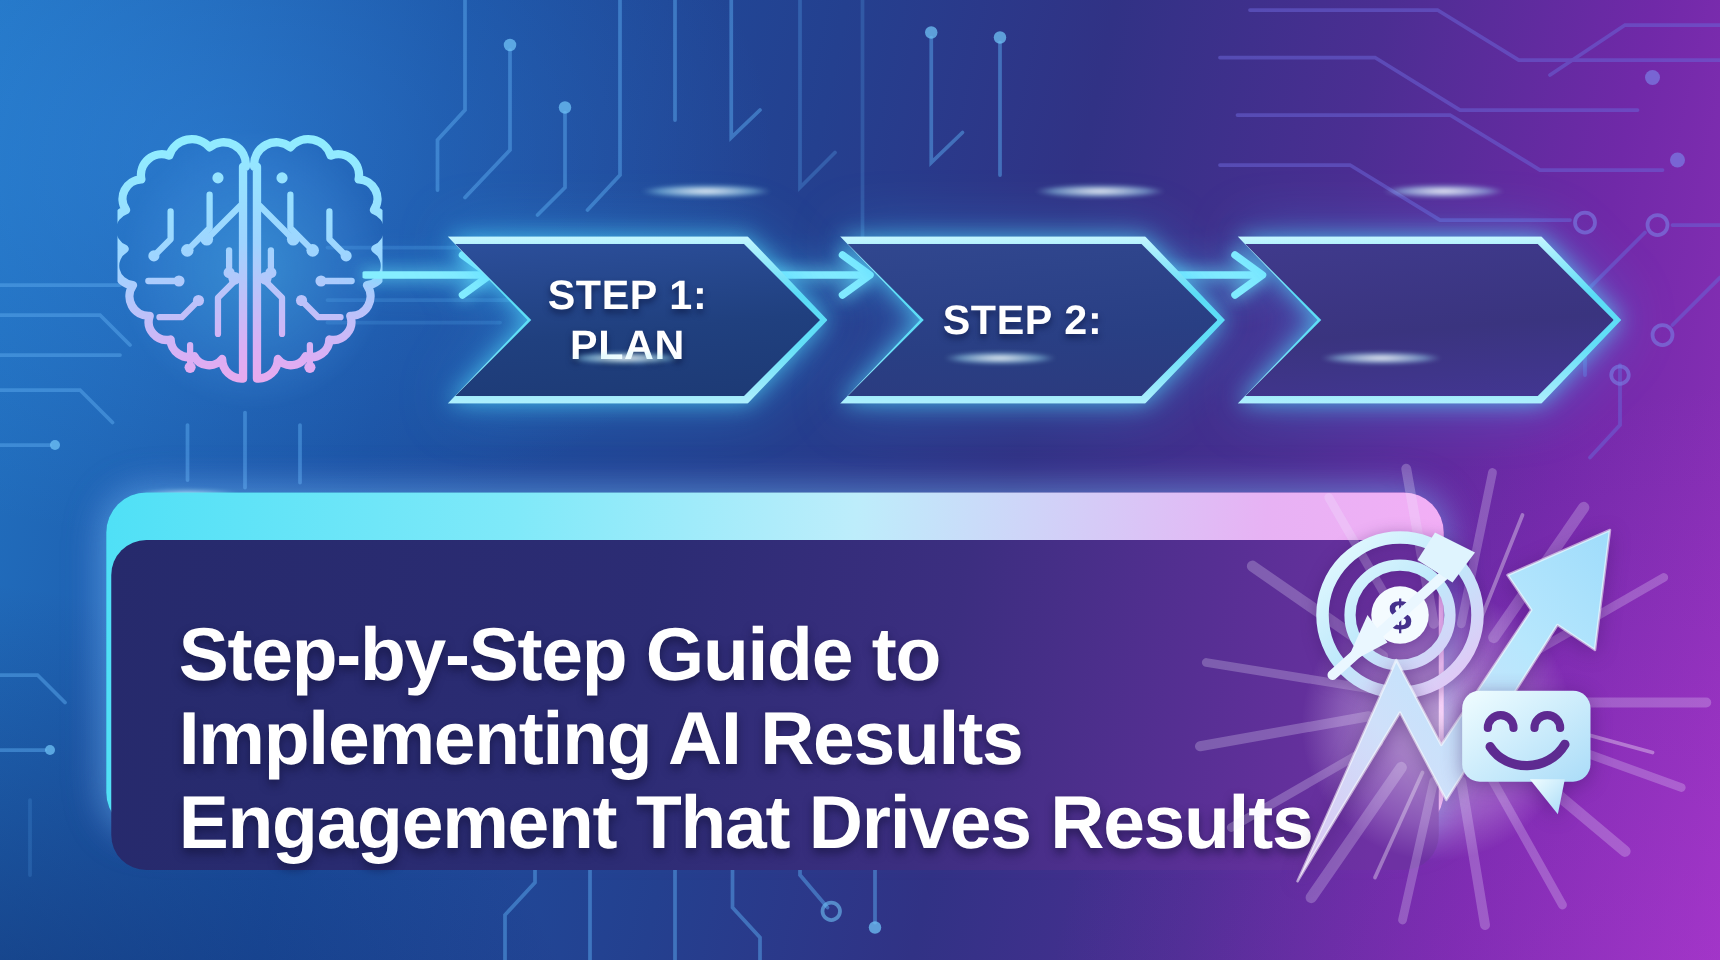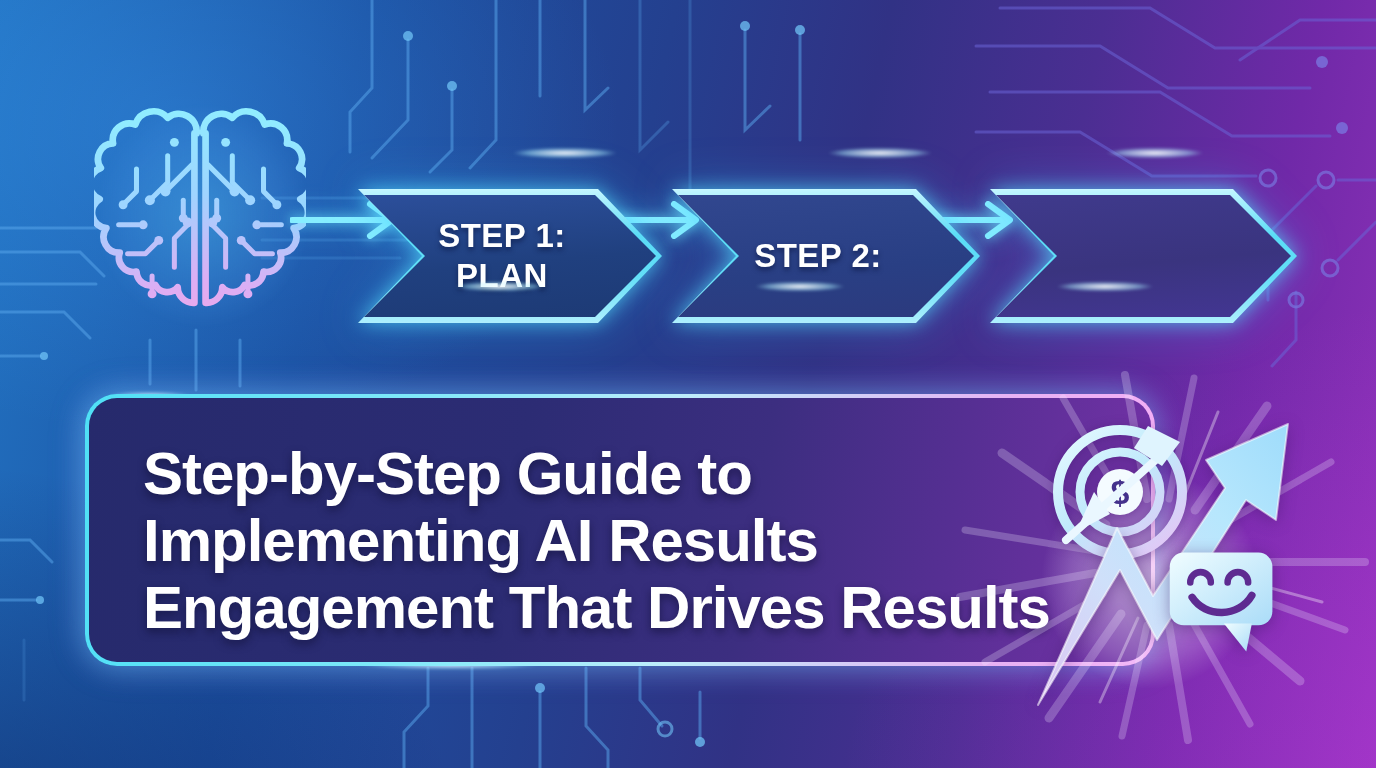--- a/index.html
+++ b/index.html
@@ -27,22 +27,22 @@
   .chev-fill2{background:linear-gradient(175deg,#31478f 0%,#293f84 60%,#2c3a7e 100%);}
   .chev-fill3{background:linear-gradient(175deg,#3f3a8c 0%,#3a347f 55%,#433693 100%);}
   .chev-label{position:absolute;inset:0 46px 0 30px;display:flex;flex-direction:column;align-items:center;justify-content:center;
     color:#fff;font-weight:bold;font-size:33px;line-height:40px;letter-spacing:.5px;text-align:center;
     text-shadow:0 3px 5px rgba(8,18,58,.6);}
   .flare{position:absolute;border-radius:50%;pointer-events:none;filter:blur(1.5px);
     background:radial-gradient(closest-side,rgba(255,255,255,.95),rgba(170,240,255,.45) 55%,transparent 75%);}
   .title-card{position:absolute;left:85px;top:394px;width:1070px;height:272px;border-radius:32px;box-sizing:border-box;padding:4px;
     background:linear-gradient(95deg,#4fe0f6 0%,#7fe9f9 30%,#bdedfb 55%,#e7b2f4 85%,#f4aef6 100%);
     box-shadow:0 0 30px rgba(80,215,255,.45),0 0 36px rgba(232,132,250,.25);}
-  .title-inner{width:100%;height:100%;border-radius:28px;box-sizing:border-box;padding:42px 18px 0 54px;
-    background:linear-gradient(100deg,#262a6c 0%,#2c2c74 40%,#3c2e80 62%,#562f93 80%,#6e31a3 95%);}
+  .title-inner{width:100%;height:100%;border-radius:28px;box-sizing:border-box;padding:58px 18px 0 54px;
+    background:linear-gradient(100deg,#262a6c 0%,#2c2c74 40%,#3c2e80 62%,#562f93 80%,#6e31a3 95%);margin-top:34px;}
   .title-line{color:#fff;font-weight:bold;font-size:60px;line-height:67px;letter-spacing:-1px;
     text-shadow:0 4px 8px rgba(12,12,48,.55);white-space:nowrap;}
   .cluster{position:absolute;left:950px;top:350px;width:426px;height:418px;}
   .burst{position:absolute;left:0;top:0;}
   .icon-glow{position:absolute;left:55px;top:85px;width:290px;height:290px;border-radius:50%;
     background:radial-gradient(closest-side,rgba(255,255,255,.55),rgba(240,225,255,.22) 55%,transparent 75%);}
   .target{position:absolute;left:82px;top:58px;filter:drop-shadow(0 2px 6px rgba(60,20,100,.4));}
   .growth{position:absolute;left:70px;top:50px;filter:drop-shadow(0 3px 8px rgba(60,20,100,.4));}
   .chat{position:absolute;left:216px;top:198px;filter:drop-shadow(0 3px 8px rgba(60,20,100,.45));}
 </style>

